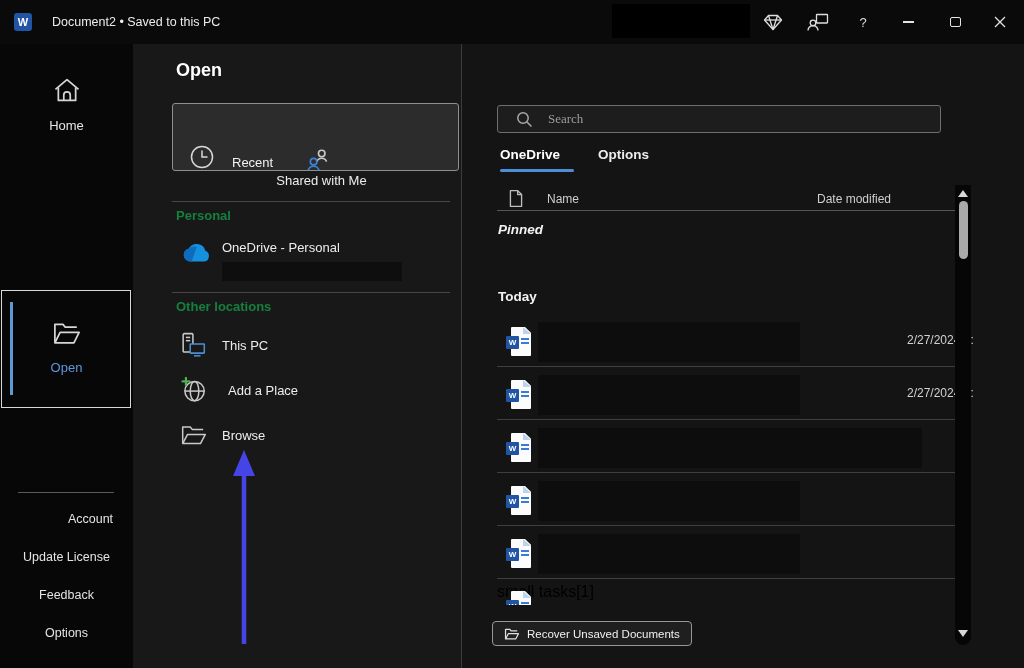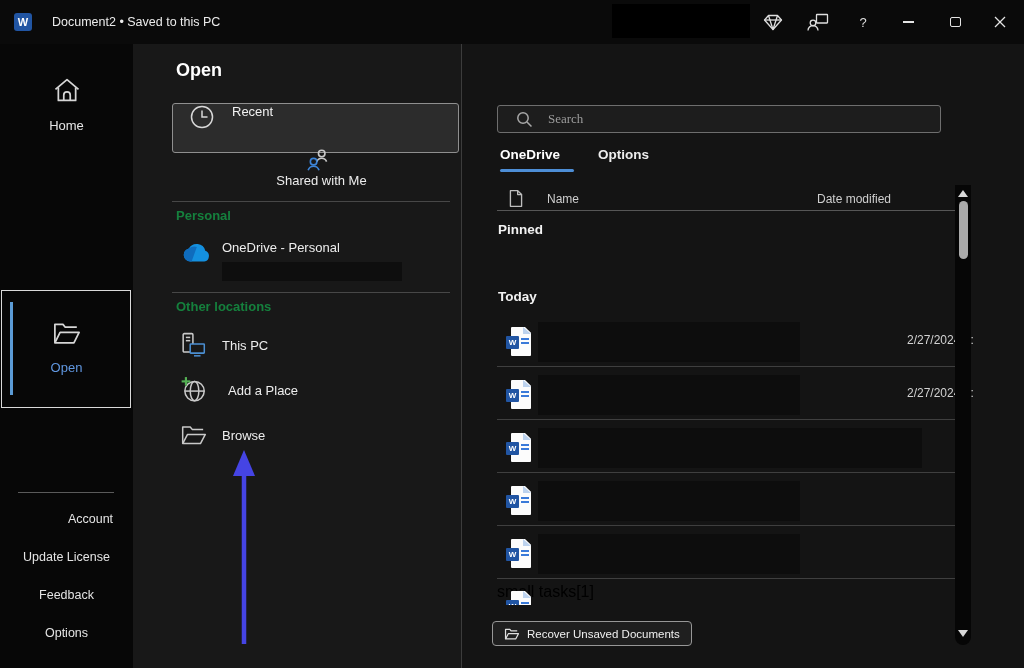--- a/index.html
+++ b/index.html
@@ -30,22 +30,22 @@
                   border:1.5px solid #d9d9d9; }
   .open-accent { position:absolute; left:10px; top:258px; width:3px; height:93px; background:#5b9bd5; }
   .side-open-lbl { color:#6097e0 !important; }
   .side-divider { position:absolute; left:18px; top:448px; width:96px; height:1px; background:#5a5a5a; }
   .side-foot { position:absolute; left:0; width:133px; text-align:center; color:#e4e4e4; font-size:12.5px; }
 
   
   .open-panel { position:absolute; left:133px; top:44px; width:329px; height:624px;
                 background:#181818; border-right:1px solid #3c3c3c; }
   .op-title { position:absolute; left:43px; top:16px; font-size:18px; font-weight:bold; color:#fff; }
-  .recent-box { position:absolute; left:39px; top:59px; width:287px; height:50px; background:#2c2c2c;
-                border:1px solid #8f8f8f; border-radius:3px; display:flex; align-items:flex-start; }
+  .recent-box { position:absolute; left:39px; top:59px; width:287px; height:68px; background:#2c2c2c;
+                border:1px solid #8f8f8f; border-radius:3px; display:flex; align-items:flex-end; }
   .recent-box svg { margin-left:16px; }
   .recent-box .lbl { margin-left:17px; color:#f2f2f2; font-size:13px; }
   .op-row { position:absolute; left:39px; width:287px; height:44px; display:flex; align-items:center; }
   .op-row .ic { width:32px; margin-left:6px; display:flex; justify-content:center; }
   .op-row .lbl { margin-left:12px; color:#ededed; font-size:13px; }
   .op-divider { position:absolute; left:39px; width:278px; height:1px; background:#474747; }
   .op-header { position:absolute; left:43px; font-size:13px; font-weight:bold; color:#15803d; }
   .od-redact { position:absolute; left:89px; top:218px; width:180px; height:19px; background:#0e0e0e; }
   .annot-arrow { position:absolute; left:92px; top:404px; }
 
@@ -265,21 +265,21 @@
     <div class="colhead-icon">
       <svg width="16" height="19" viewBox="0 0 14 17" fill="none" stroke="#bdbdbd" stroke-width="1.2" stroke-linejoin="round">
         <path d="M2 1.5 h6.5 L12 5 V15.5 H2 z"></path>
         <path d="M8.5 1.5 V5 H12"></path>
       </svg>
     </div>
     <div class="col-head" style="left:85px;">Name</div>
     <div class="col-head" style="left:355px;">Date modified</div>
     <div class="fp-divider strong" style="top:166px;"></div>
 
-    <div class="fp-header" style="top:178px;">Pinned</div>
+    <div class="fp-header" style="top:178px;font-style:italic;">Pinned</div>
 
     <div class="fp-header" style="top:245px;">Today</div>
 
     <div class="file-row" style="top:274px;">
       <div class="doc-icon">
         <div class="page"></div>
           <div class="fold"></div>
         <div class="badge">W</div>
         <div class="l1"></div>
           <div class="l2"></div>

